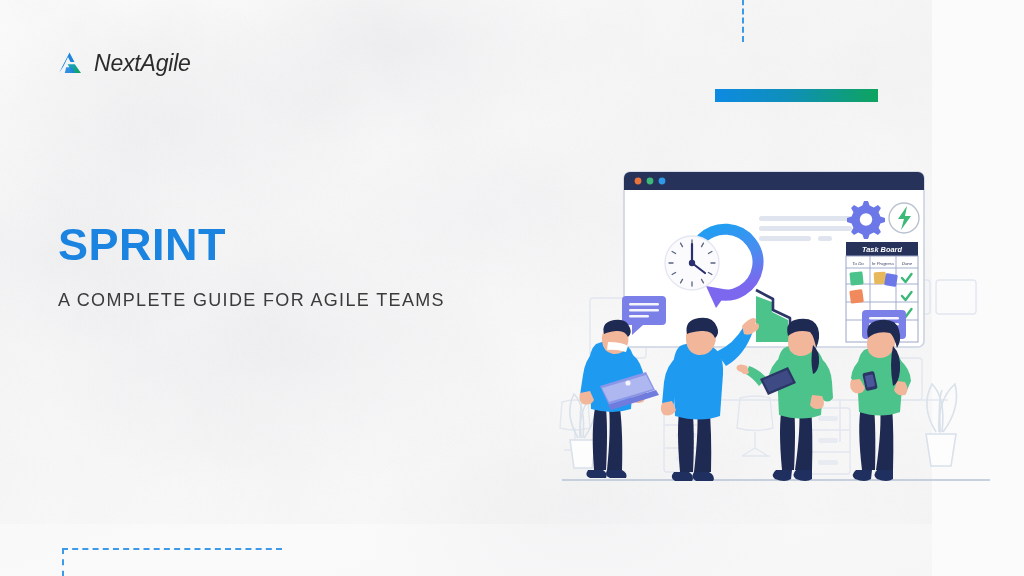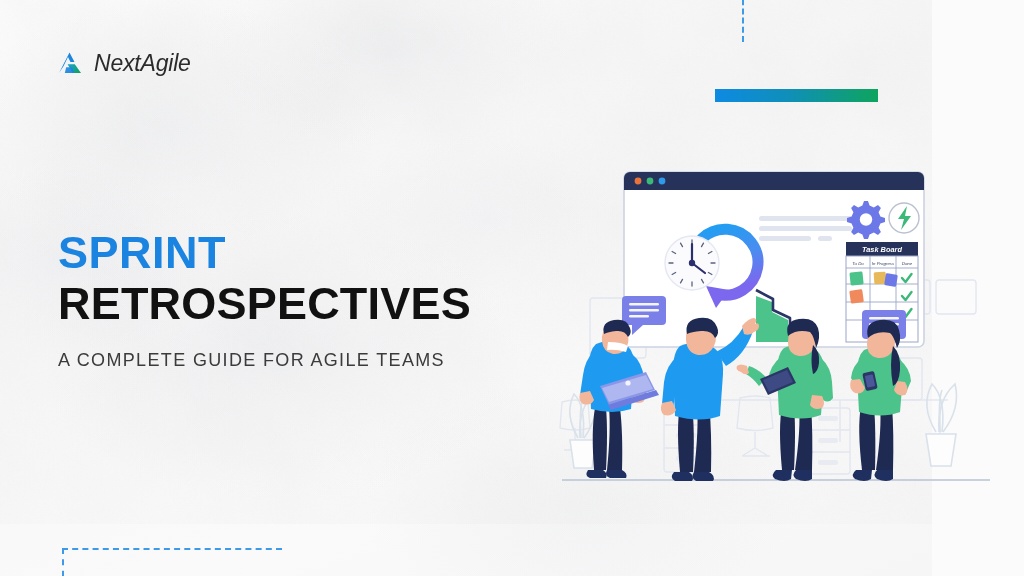--- a/index.html
+++ b/index.html
@@ -46,21 +46,21 @@
 
   
   #logo { position:absolute; left:55px; top:48px; display:flex; align-items:center; gap:9px; }
   #logo-text {
     font-size:23px; font-style:italic; font-weight:400;
     color:#2b2b2b; letter-spacing:-.2px;
     font-family:"Liberation Sans", sans-serif;
   }
 
   
-  #headline { position:absolute; left:58px; top:222px;margin-top:8px; }
+  #headline { position:absolute; left:58px; top:222px; }
   #title-line1 {
     font-size:45px; font-weight:bold; color:#1a84e0;
     letter-spacing:.5px; line-height:1.04;
   }
   #title-line2 {
     font-size:45px; font-weight:bold; color:#111111;
     letter-spacing:.2px; line-height:1.12; margin-top:2px;
   }
   #subtitle {
     margin-top:21px; font-size:18px; font-weight:400;
@@ -114,21 +114,20 @@
       </defs>
       <path d="M4 25 L14.5 4.5 L19.5 14 L15.5 14 L13 9 L8.6 18 Z" fill="url(#lgA)"></path>
       <path d="M12.6 16.2 L19.8 16.2 L26 25 L17.6 25 Z" fill="url(#lgB)"></path>
       <path d="M11.2 19.2 L17 19.2 L19.6 25 L9.8 25 Z" fill="url(#lgA)" opacity=".92"></path>
     </svg>
     <span id="logo-text">NextAgile</span>
   </div>
 
   <div id="headline">
     <div id="title-line1">SPRINT</div>
-    <div id="title-line2">RETROSPECTIVES</div>
     <div id="subtitle">A COMPLETE GUIDE FOR AGILE TEAMS</div>
   </div>
 
   <div id="illustration">
     <svg width="460" height="360" viewBox="0 0 460 360">
       <defs>
         <linearGradient id="arrowGrad" x1="0" y1="0" x2="0.3" y2="1">
           <stop offset="0%" stop-color="#1ba0f2"></stop>
           <stop offset="55%" stop-color="#4a8df0"></stop>
           <stop offset="100%" stop-color="#7b68ee"></stop>

